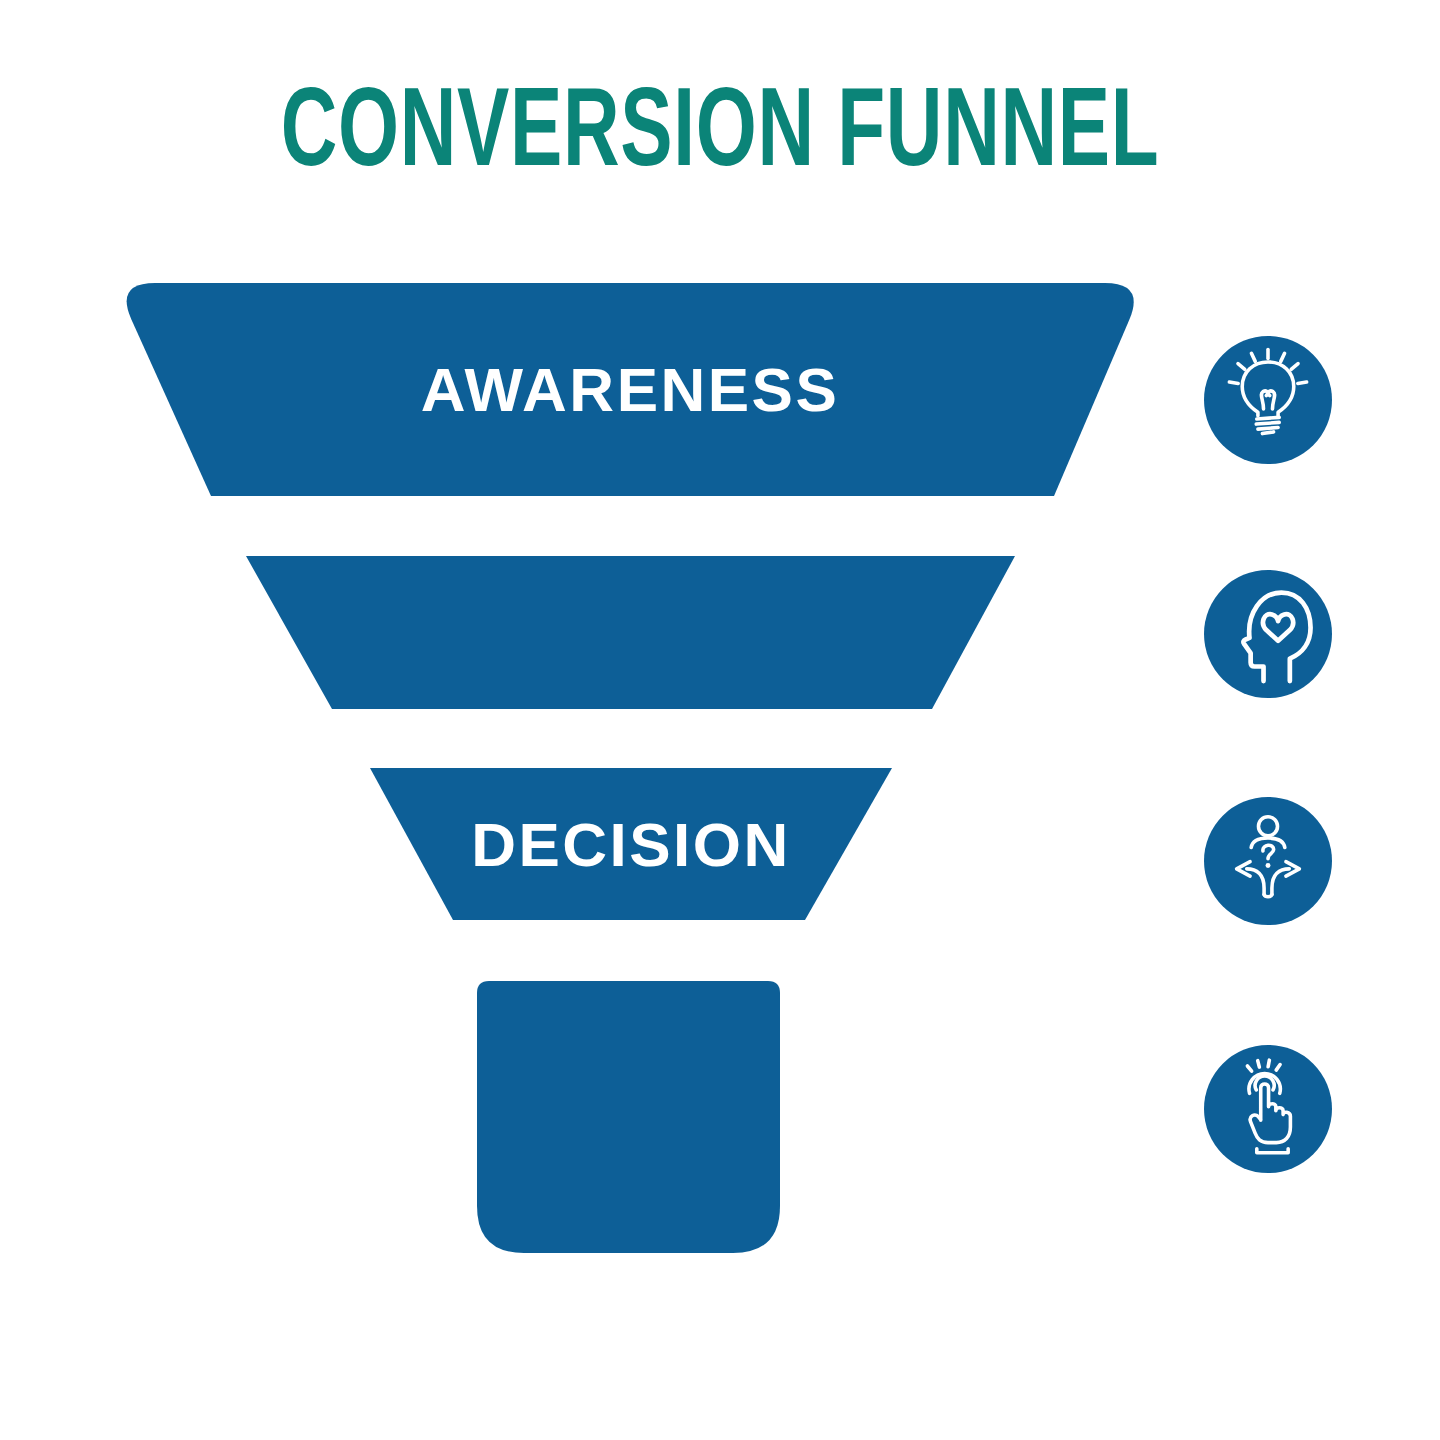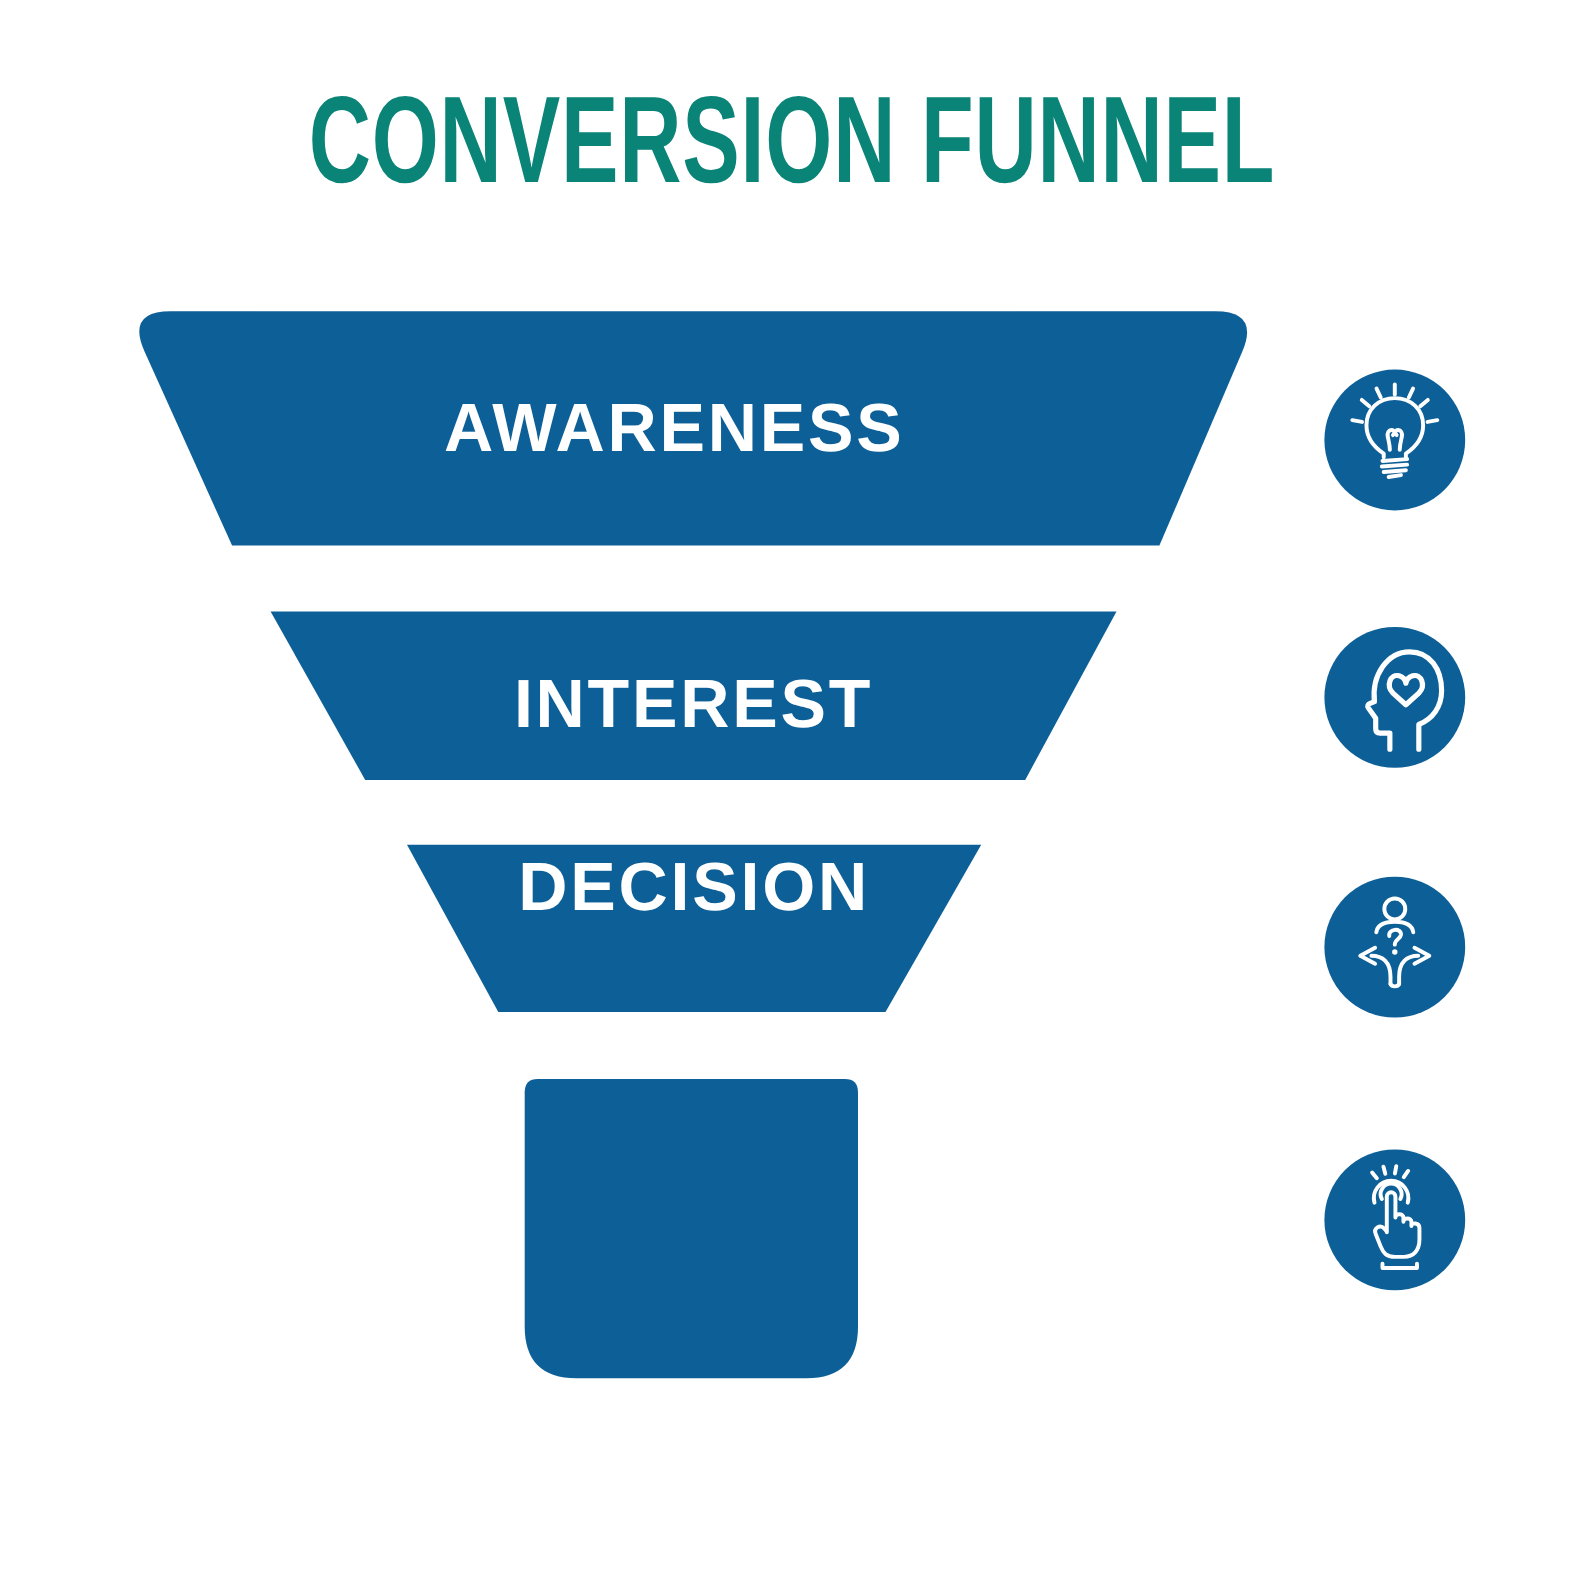--- a/index.html
+++ b/index.html
@@ -10,23 +10,23 @@
   .title{
     position:absolute;left:0;top:62px;width:1440px;text-align:center;
     font-size:112px;font-weight:bold;color:#0b8478;letter-spacing:1px;
     transform:scaleX(0.70);transform-origin:50% 50%;white-space:nowrap;margin:0;
   }
   #funnel-svg{position:absolute;left:0;top:0;width:1440px;height:1440px;}
   .stage-label{
     position:absolute;display:flex;align-items:center;justify-content:center;
     color:#ffffff;font-weight:bold;letter-spacing:2.5px;font-size:62px;white-space:nowrap;
   }
-  .lbl-awareness{left:98px;top:283px;width:1030px;height:212px;}
+  .lbl-awareness{left:115px;top:283px;width:1030px;height:212px;}
   .lbl-interest{left:246px;top:556px;width:769px;height:153px;padding-top:8px;}
-  .lbl-decision{left:370px;top:730px;width:522px;height:152px;}
+  .lbl-decision{left:370px;top:768px;width:522px;height:152px;}
   .lbl-action{left:477px;top:981px;width:303px;height:272px;padding-bottom:16px;font-size:58px;}
   .icon-circle{
     position:absolute;width:128px;height:128px;border-radius:50%;
     background:#0d5f97;display:flex;align-items:center;justify-content:center;
   }
   .ic-1{left:1204px;top:336px;}
   .ic-2{left:1204px;top:570px;}
   .ic-3{left:1204px;top:797px;}
   .ic-4{left:1204px;top:1045px;}
   .icon-circle svg{width:112px;height:112px;}
@@ -45,21 +45,20 @@
   <h1 class="title">CONVERSION FUNNEL</h1>
 
   <svg id="funnel-svg" viewBox="0 0 1440 1440" aria-hidden="true">
     <path d="M 211 496 L 131.4 319.5 Q 115 283 155 283 L 1105 283 Q 1145 283 1129.3 319.8 L 1054 496 Z" fill="#0d5f97"></path>
     <path d="M 246 556 L 1015 556 L 932 709 L 332 709 Z" fill="#0d5f97"></path>
     <path d="M 370 768 L 892 768 L 805 920 L 453 920 Z" fill="#0d5f97"></path>
     <path d="M 489 981 L 768 981 Q 780 981 780 993 L 780 1206 Q 780 1253 733 1253 L 524 1253 Q 477 1253 477 1206 L 477 993 Q 477 981 489 981 Z" fill="#0d5f97"></path>
   </svg>
 
   <div class="stage-label lbl-awareness">AWARENESS</div>
-  <div class="stage-label lbl-interest">INTEREST</div>
   <div class="stage-label lbl-decision">DECISION</div>
 
   <div class="icon-circle ic-1">
     <svg viewBox="0 0 100 100">
       <path d="M 41 64 L 41 61 C 32 55 27 47 27 38 C 27 25 37 16 50 16 C 63 16 73 25 73 38 C 73 47 68 55 59 61 L 59 64"></path>
       <path d="M 46 58 C 46 50 42 45 45.5 42.5 C 49 40.5 51 44 48.5 46"></path>
       <path d="M 54 58 C 54 50 58 45 54.5 42.5 C 51 40.5 49 44 51.5 46"></path>
       <path d="M 40 67 L 60 65.5"></path>
       <path d="M 39.5 71.5 L 60 70"></path>
       <path d="M 41 76 L 59 74.5"></path>

